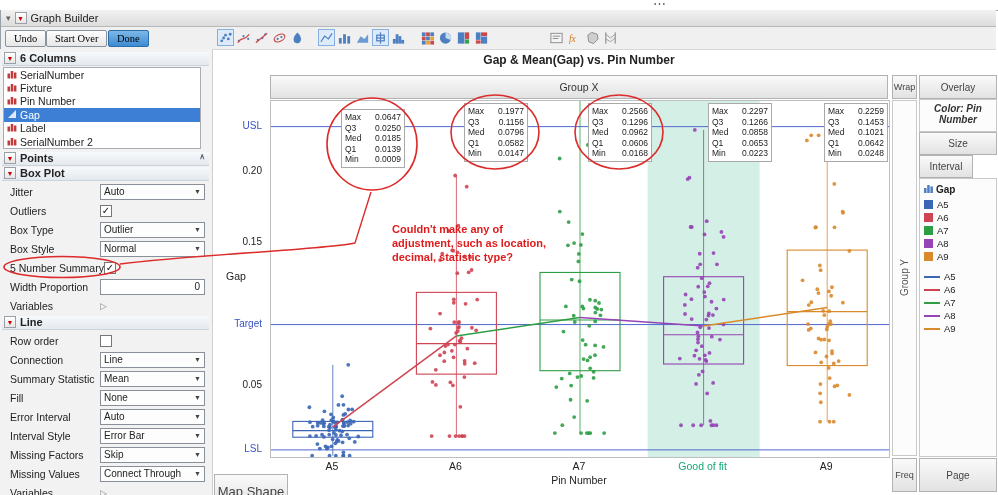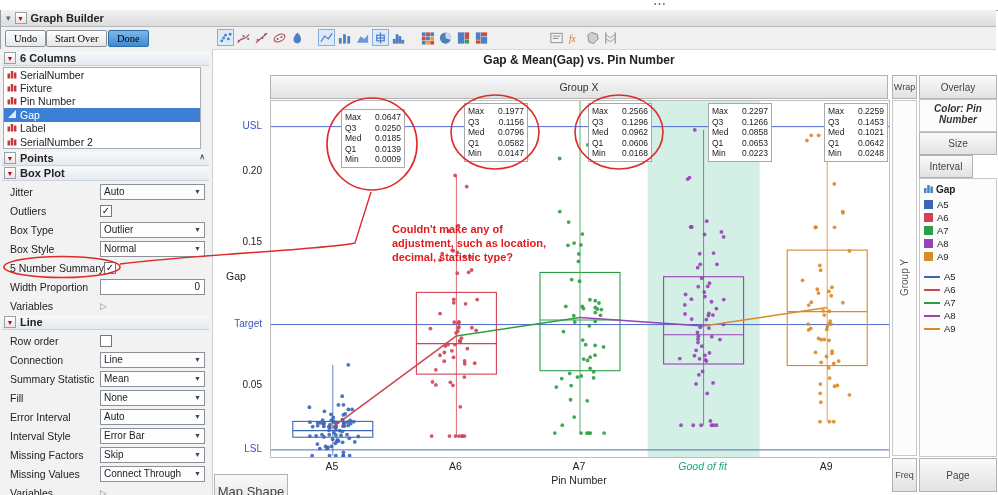--- a/index.html
+++ b/index.html
@@ -2,21 +2,21 @@
 <html><head>
 <meta charset="utf-8">
 <style>
   html,body{margin:0;padding:0}
   #screen{position:relative;width:998px;height:495px;background:#fff;font-family:"Liberation Sans",sans-serif;font-size:11px;color:#222;overflow:hidden}
   #top-dots{position:absolute;left:640px;top:-4px;width:40px;text-align:center;color:#333;font-size:13px;letter-spacing:1px}
   #app{position:absolute;left:0;top:10px;width:997px;height:484px;background:#fff;border:1px solid #98a0a8}
   #titlebar{position:absolute;left:1px;top:10px;width:995px;height:17px;background:linear-gradient(#f2f2f2,#dcdcdc);border-bottom:1px solid #b8b8b8;display:flex;align-items:center;gap:4px;padding-left:5px;box-sizing:border-box}
   .collapse-tri{color:#666;font-size:9px}
   .rt{width:12px;height:12px;background:linear-gradient(#fff,#e6e6e6);border:1px solid #99a0a8;display:inline-flex;align-items:center;justify-content:center;color:#c00;font-size:7px;line-height:1;box-sizing:border-box}
-  .win-title{font-weight:bold;font-size:11px}
+  .win-title{font-weight:normal;font-size:11px}
   #btnrow{position:absolute;left:1px;top:27px;width:995px;height:22px;background:#f0f0f0;border-bottom:1px solid #d8d8d8}
   .jmp-btn{position:absolute;top:3px;height:17px;font-size:10.5px;padding:1px 8px;background:linear-gradient(#fdfdfd,#e7e7e7);border:1px solid #8a939c;border-radius:2px;font-family:Liberation Serif, serif}
   #undo-button{left:4px}
   #start-over-button{left:45px}
   #done-button{left:107px;background:linear-gradient(#7db8e8,#3c8bd4);border-color:#2d6da8}
   #toolbar-icons{position:absolute;left:216px;top:2px;display:flex;align-items:center;gap:1px}
   .tb-icon{width:17px;height:17px;display:inline-flex;align-items:flex-start;justify-content:center;border:1px solid transparent;box-sizing:border-box}
   .tb-icon.pressed{border:1px solid #86aede;background:#ddeafa}
   .tb-icon svg .b{fill:#4e7fc1}
   .tb-icon svg .rl{stroke:#c94a4a;fill:none;stroke-width:1.3}
@@ -893,21 +893,21 @@
             <span>0.0248</span>
           </div>
         </div>
       </div>
   </div>
 
   <div id="x-axis">
       <div class="xtick" style="left: 11.8px;">A5</div>
       <div class="xtick" style="left: 135.4px;">A6</div>
       <div class="xtick" style="left: 259px;">A7</div>
-      <div class="xtick hl" style="left: 382.6px; font-style: italic;">Good of fit</div>
+      <div class="xtick hl" style="left: 382.6px;">Good of fit</div>
       <div class="xtick" style="left: 506.2px;">A9</div>
     </div>
   <div id="xlabel">Pin Number</div>
 
   <div class="zone" id="map-shape">Map Shape</div>
   <div class="zone" id="wrap-box">Wrap</div>
   <div id="groupy-box">
       <span>Group Y</span>
     </div>
   <div class="zone" id="freq-box">Freq</div>

